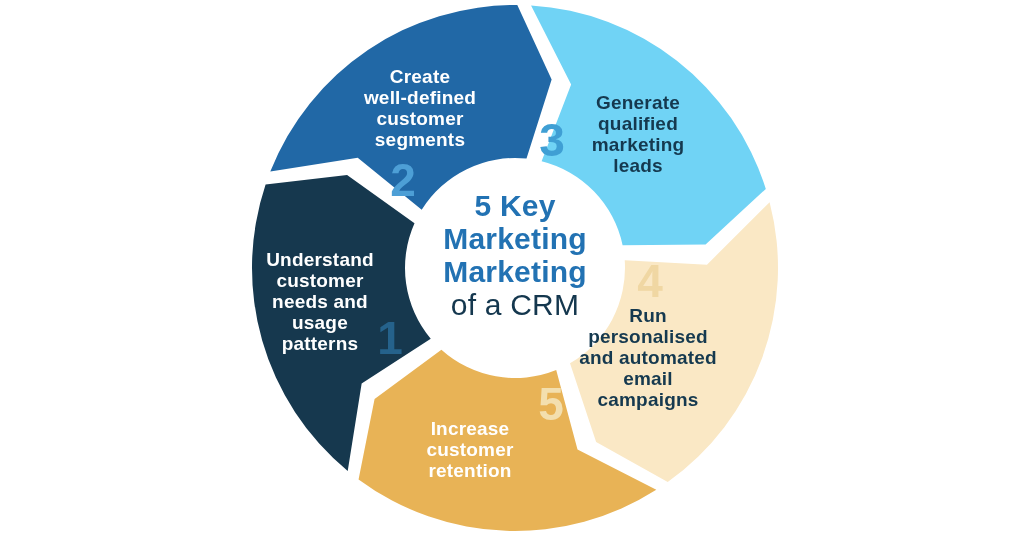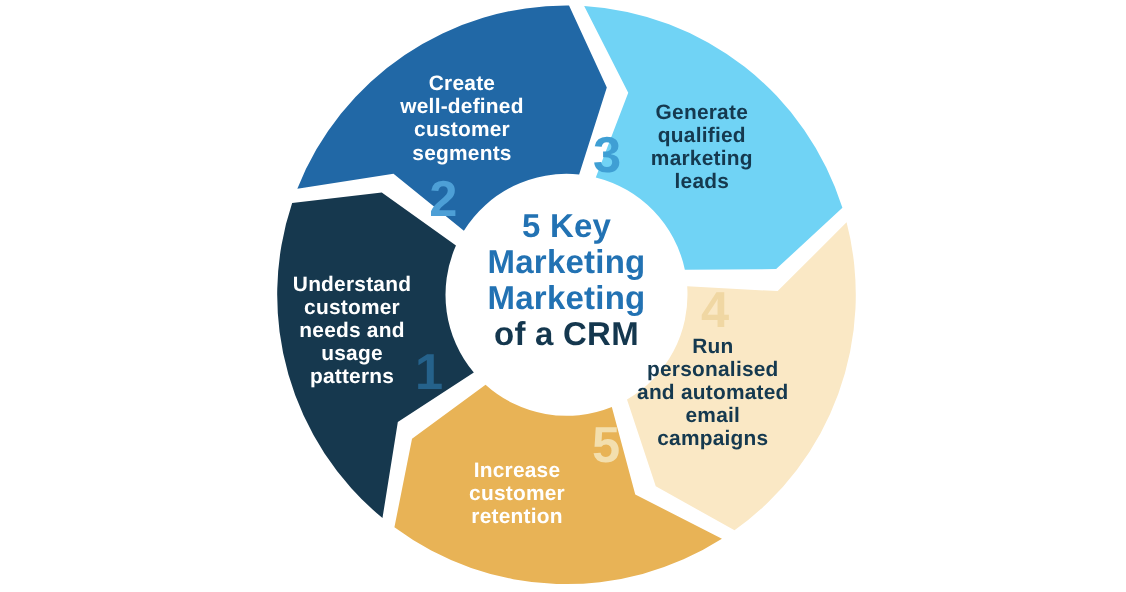--- a/index.html
+++ b/index.html
@@ -16,21 +16,21 @@
     left:385px;top:189px;width:260px;
     text-align:center;
     pointer-events:none;
   }
   .center-text .line{
     font-size:30px;
     line-height:33px;
     letter-spacing:.2px;
   }
   .center-text .t-blue{font-weight:600;}
-  .center-text .t-navy{font-weight:700;}
+  .center-text .t-navy{font-weight:400;}
   text.seg-label{
     font-family:"Liberation Sans", sans-serif;
     font-size:19px;
     font-weight:700;
     letter-spacing:.2px;
   }
   text.seg-number{
     font-family:"Liberation Sans", sans-serif;
     font-size:46px;
     font-weight:800;

